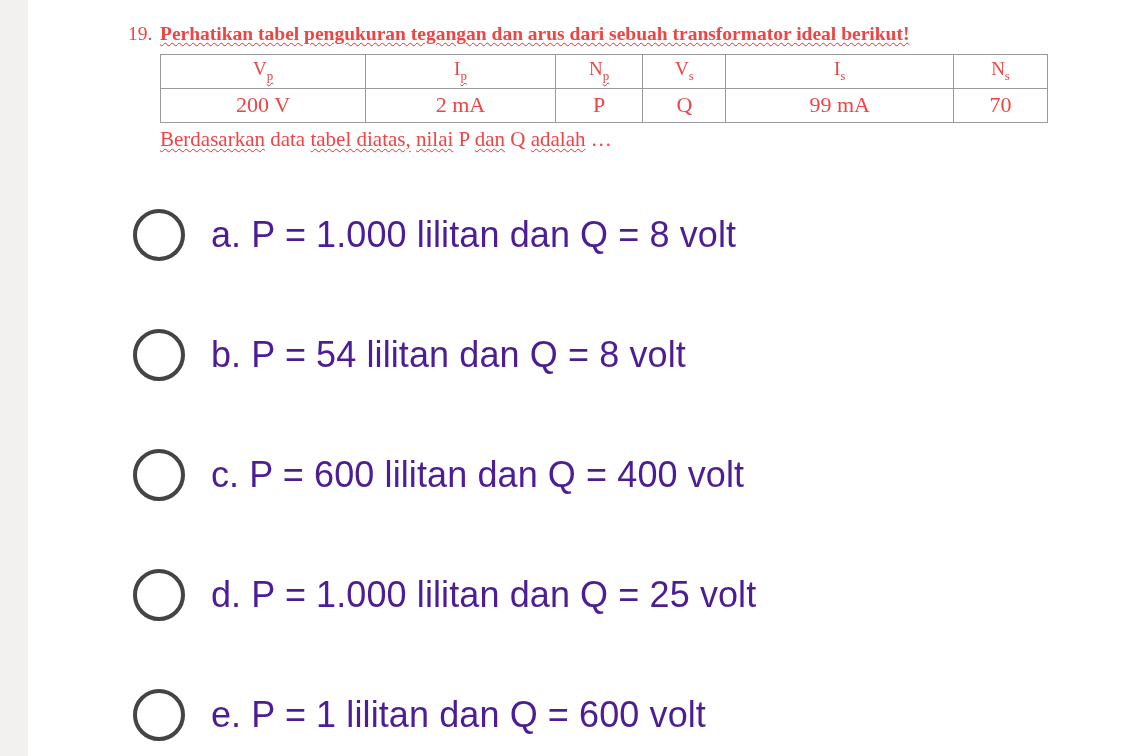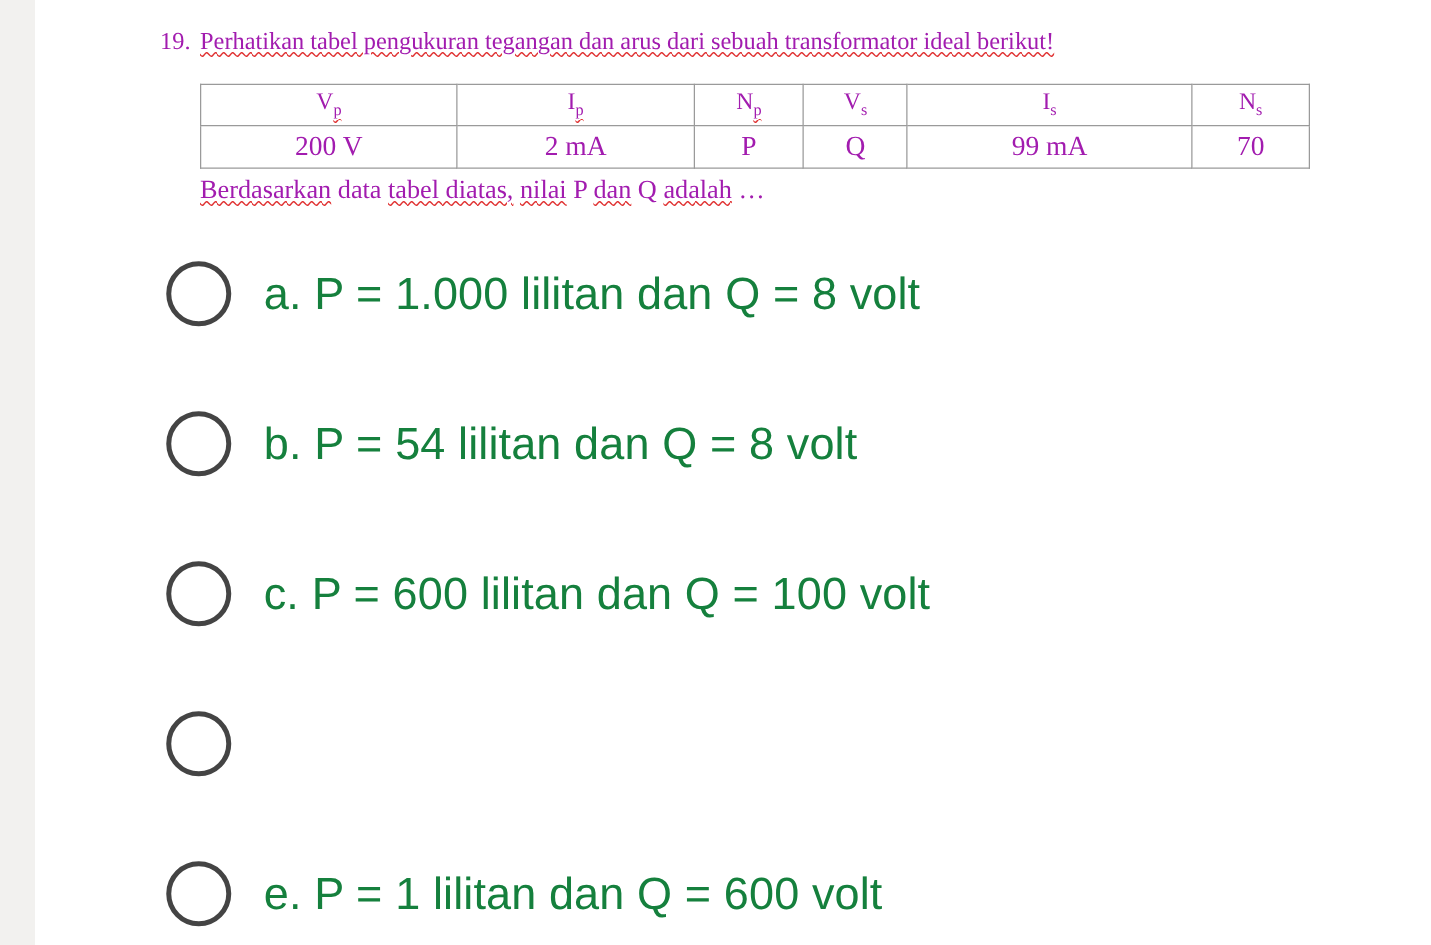--- a/index.html
+++ b/index.html
@@ -40,50 +40,51 @@
     background: #ffffff;
   }
 
   
   .stem-block {
     position: absolute;
     left: 100px;
     top: 22px;
     width: 940px;
     font-family: "Liberation Serif", serif;
-    color: #a21caf;
+    color: #ef4444;
   }
   .stem-row {
     display: flex;
     align-items: flex-start;
     font-size: 19.5px;
     line-height: 1.25;
   }
   .stem-num {
     width: 32px;
     flex: 0 0 32px;
     text-align: left;
     font-size: 19.5px;
   }
   .stem-text {
     flex: 1;
     font-size: 19.5px;
+    font-weight: bold;
   }
   
   .sq {
     text-decoration: underline;
     text-decoration-style: wavy;
     text-decoration-color: #e03131;
     text-decoration-thickness: 1px;
     text-underline-offset: 2px;
   }
 
   table.meas {
     border-collapse: collapse;
-    margin-top: 21px;
+    margin-top: 8px;
     margin-left: 32px;
     width: 888px;
     font-family: "Liberation Serif", serif;
     padding-left: 44px;
   }
   table.meas th, table.meas td {
     border: 1px solid #9a9a9a;
     text-align: center;
     font-weight: normal;
     font-size: 22px;
@@ -118,21 +119,21 @@
     border-radius: 50%;
     border: 4px solid #444444;
     box-sizing: border-box;
     flex: 0 0 52px;
     margin-right: 26px;
     background: transparent;
   }
   .option-label {
     font-family: "Liberation Sans", sans-serif;
     font-size: 36px;
-    color: #15803d;
+    color: #4c1d95;
     letter-spacing: 0.1px;
     white-space: nowrap;
   }
 </style>
 </head>
 <body>
 
 <div id="left-gutter"></div>
 <div id="gutter-line"></div>
 
@@ -180,25 +181,26 @@
       <div class="option-label">a. P = 1.000 lilitan dan Q = 8 volt</div>
     </div>
 
     <div class="option-row">
       <div class="radio"></div>
       <div class="option-label">b. P = 54 lilitan dan Q = 8 volt</div>
     </div>
 
     <div class="option-row">
       <div class="radio"></div>
-      <div class="option-label">c. P = 600 lilitan dan Q = 100 volt</div>
-    </div>
-
-    <div class="option-row">
-      <div class="radio"></div>
+      <div class="option-label">c. P = 600 lilitan dan Q = 400 volt</div>
+    </div>
+
+    <div class="option-row">
+      <div class="radio"></div>
+      <div class="option-label">d. P = 1.000 lilitan dan Q = 25 volt</div>
     </div>
 
     <div class="option-row">
       <div class="radio"></div>
       <div class="option-label">e. P = 1 lilitan dan Q = 600 volt</div>
     </div>
 
   </div>
 </div>
 

